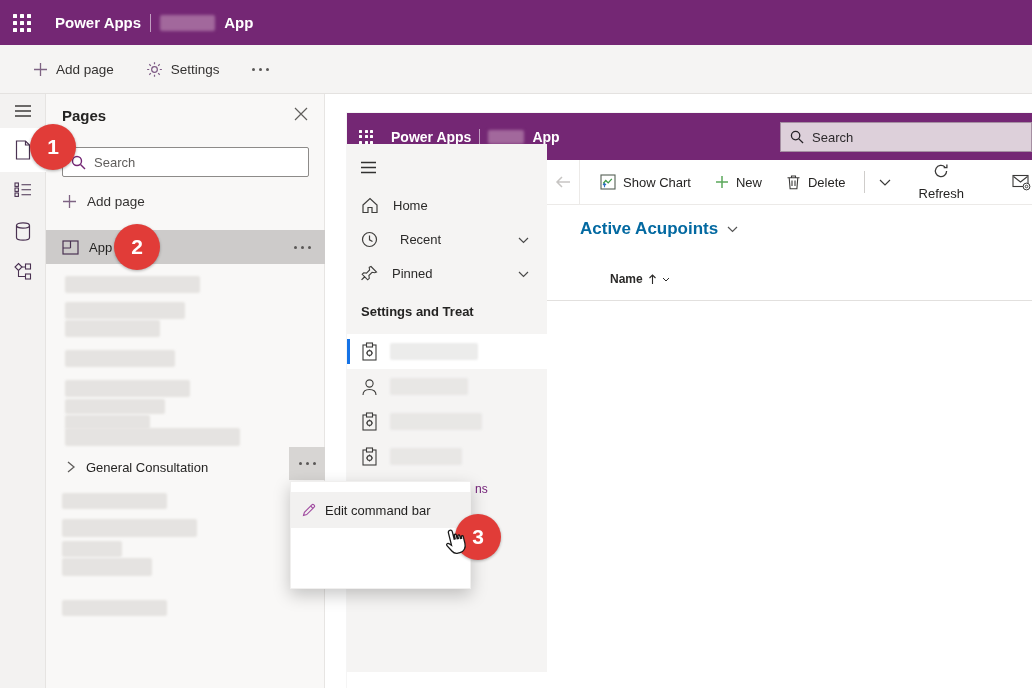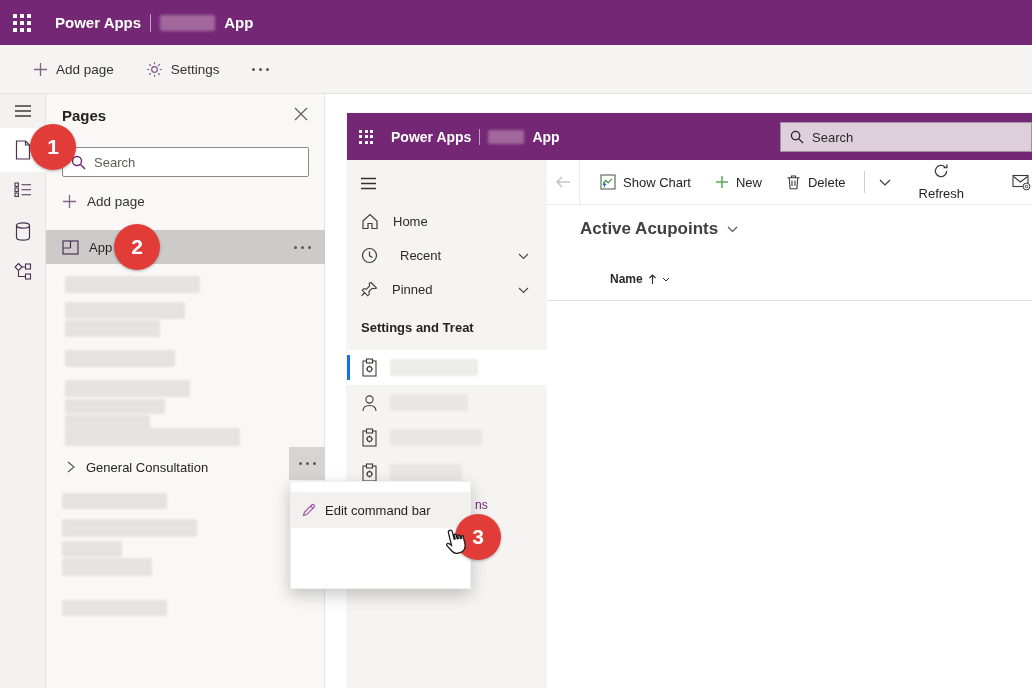--- a/index.html
+++ b/index.html
@@ -47,36 +47,36 @@
   .gc-more { position:absolute; left:243px; top:353px; width:36px; height:33px; background:#d7d5d3; display:flex; align-items:center; justify-content:center; cursor:pointer; }
 
   
   .inner { position:absolute; left:347px; top:113px; width:685px; height:575px; background:#fff; z-index:2; box-shadow:0 0 0 1px rgba(0,0,0,0.04); }
   .inner-header { position:absolute; left:0; top:0; width:685px; height:47px; background:#742774; display:flex; align-items:center; padding-left:12px; color:#fff; }
   .inner-title { margin-left:18px; display:flex; align-items:center; gap:8px; font-size:14px; font-weight:bold; }
   .inner-search { position:absolute; left:433px; top:9px; width:252px; height:30px; background:#ddd0da; border:1px solid rgba(59,24,57,0.35);
                   display:flex; align-items:center; padding:0 9px; gap:8px; }
   .inner-search input { border:none; outline:none; flex:1; background:transparent; font-size:13px; color:#201f1e; font-family:"Liberation Sans",sans-serif; }
   .inner-search input::placeholder { color:#2d2a2c; }
-  .inner-nav { position:absolute; left:0; top:47px; width:200px; height:528px; background:#f5f4f3; }
+  .inner-nav { position:absolute; left:0; top:31px; width:200px; height:528px; background:#f5f4f3; }
   .nav-row { position:absolute; left:0; width:200px; height:34px; display:flex; align-items:center; padding-left:14px; gap:14px;
              font-size:13px; color:#2b2a29; cursor:pointer; }
   .nav-sec { position:absolute; left:14px; top:160px; font-size:13px; font-weight:700; color:#252423; }
   .ent-row { position:absolute; left:0; width:200px; height:35px; display:flex; align-items:center; padding-left:14px; cursor:pointer; }
   .ent-row.sel { background:#fff; }
   .sel-bar { position:absolute; left:0; top:5px; width:3px; height:25px; background:#1573e6; }
   .nav-blur { background:#e8e7e5; border-radius:2px; filter:blur(1.2px); margin-left:12px; }
   .nav-chev { position:absolute; right:18px; }
   .inner-main { position:absolute; left:200px; top:47px; width:485px; height:528px; background:#fff; }
   .cmdbar { position:absolute; left:0; top:0; width:485px; height:45px; border-bottom:1px solid #eceae8; display:flex; align-items:center; }
   .backbtn { width:33px; height:45px; border-right:1px solid #eceae8; display:flex; align-items:center; justify-content:center; cursor:pointer; }
   .cmd { display:flex; align-items:center; gap:7px; font-size:13px; color:#252423; cursor:pointer; white-space:nowrap; }
   .cmd-div { width:1px; height:22px; background:#cfcdcb; }
   .mailbtn { position:absolute; left:465px; top:13px; cursor:pointer; }
-  .view-title { position:absolute; left:33px; top:59px; display:flex; align-items:center; gap:9px; font-size:17px; font-weight:700; color:#404040; cursor:pointer; }
+  .view-title { position:absolute; left:33px; top:59px; display:flex; align-items:center; gap:9px; font-size:17px; font-weight:700; color:#0369a1; cursor:pointer; }
   .col-head { position:absolute; left:63px; top:112px; display:flex; align-items:center; gap:5px; font-size:12px; font-weight:700; color:#2b2a29; cursor:pointer; }
   .hline { position:absolute; left:0; top:140px; width:485px; height:1px; background:#e2e0de; }
 
   
   .menu { position:absolute; left:290px; top:481px; width:181px; height:108px; background:#fff; z-index:40;
           box-shadow:0 6px 16px rgba(0,0,0,0.22); border:1px solid #f0efee; }
   .menu-row { position:relative; height:36px; display:flex; align-items:center; padding-left:10px; gap:8px; font-size:13px; color:#201f1e; cursor:pointer; }
   .menu-row.hover { background:#f2f1f0;margin-top:10px; }
   .menu-sub { position:absolute; right:8px; display:flex; align-items:center; gap:8px; }
 

